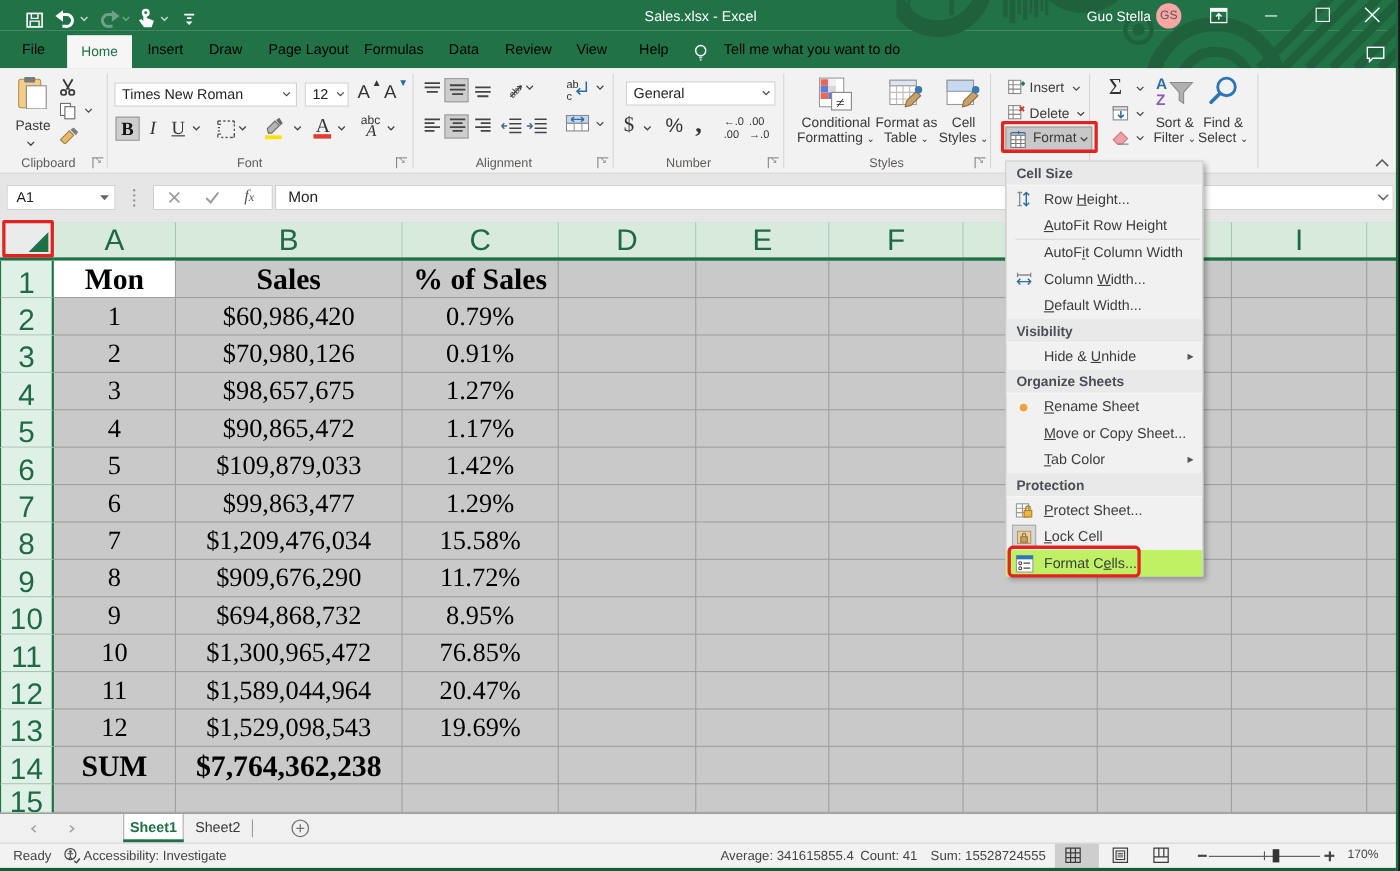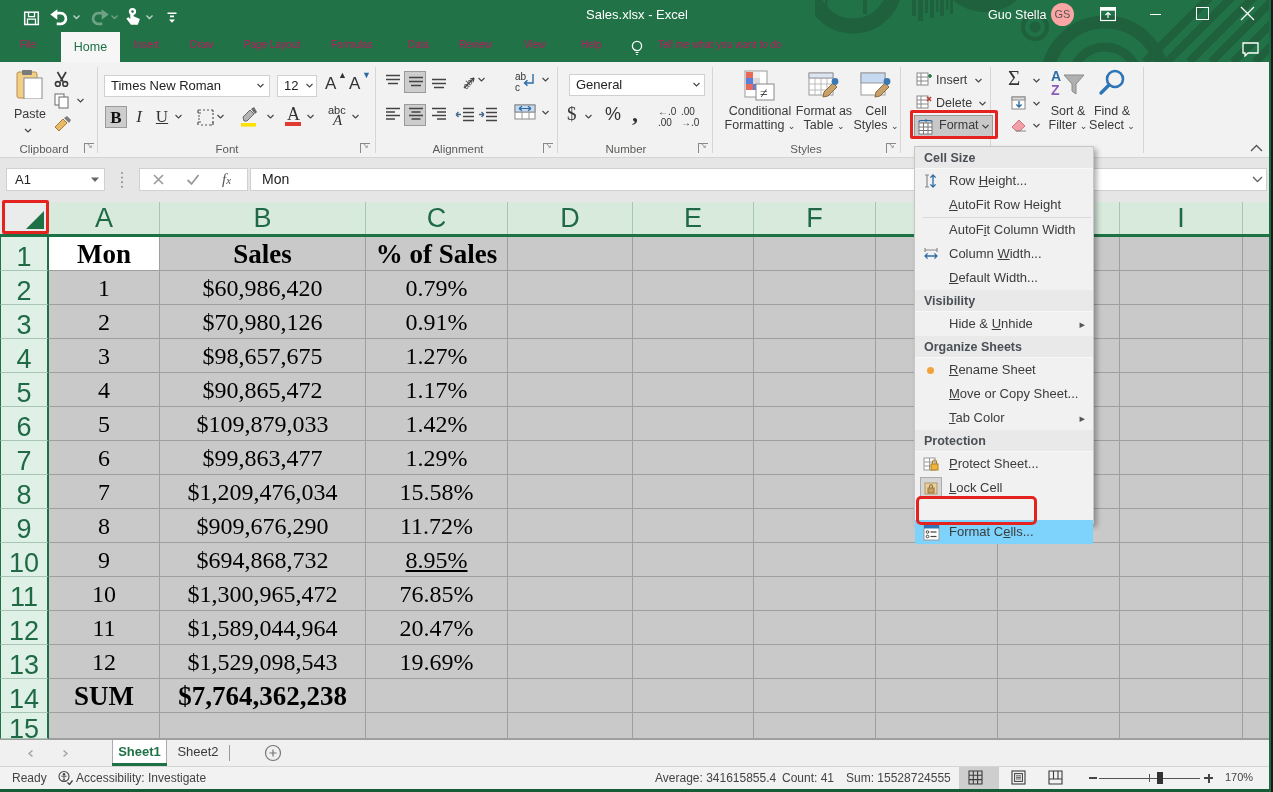--- a/index.html
+++ b/index.html
@@ -2,21 +2,21 @@
 <html><head>
 <meta charset="utf-8">
 <style>
   * { margin:0; padding:0; box-sizing:border-box; }
   html,body { width:1273px; height:792px; overflow:hidden; }
   body { position:relative; font-family:"Liberation Sans", sans-serif; background:#f3f3f3; }
   .abs { position:absolute; }
   
   #titlebar { left:0; top:0; width:1273px; height:28px; background:#227248; }
   #tabrow { left:0; top:28px; width:1273px; height:34px; background:#227248; }
-  .tablabel { position:absolute; top:28px; height:34px; line-height:34px; color:#be185d; font-size:10px; }
+  .tablabel { position:absolute; top:28px; height:34px; line-height:34px; color:#000000; font-size:13px; }
   #hometab { position:absolute; left:61px; top:32px; width:59px; height:30px; background:#f5f6f5; color:#1e7145; text-align:center; line-height:30px; font-size:12.5px; }
   
   #ribbon { left:0; top:62px; width:1273px; height:96px; background:#f3f2f2; border-bottom:1px solid #d5d2cf; }
   .rdiv { position:absolute; top:5px; height:86px; width:1px; background:#d8d5d2; }
   .glabel { position:absolute; top:81px; height:14px; font-size:11.5px; color:#5c5b59; text-align:center; }
   .launch { position:absolute; top:81px; width:10px; height:10px; border-left:1px solid #8a8886; border-top:1px solid #8a8886; }
   .launch:after { content:"\2198"; position:absolute; left:1px; top:-3px; font-size:8px; color:#8a8886; }
   .rbtn-txt { font-size:12.5px; color:#3b3a39; }
   
   #fbar { left:0; top:158px; width:1273px; height:44px; background:#e6e6e6; }
@@ -522,21 +522,21 @@
       <div class="cell" style="left:366px;top:307px;width:142px;height:34px;line-height:34px;">11.72%</div>
       <div class="cell" style="left:508px;top:307px;width:125px;height:34px;line-height:34px;"></div>
       <div class="cell" style="left:633px;top:307px;width:121px;height:34px;line-height:34px;"></div>
       <div class="cell" style="left:754px;top:307px;width:122px;height:34px;line-height:34px;"></div>
       <div class="cell" style="left:876px;top:307px;width:122px;height:34px;line-height:34px;"></div>
       <div class="cell" style="left:998px;top:307px;width:122px;height:34px;line-height:34px;"></div>
       <div class="cell" style="left:1120px;top:307px;width:123px;height:34px;line-height:34px;"></div>
       <div class="cell" style="left:1243px;top:307px;width:28px;height:34px;line-height:34px;"></div>
       <div class="cell" style="left:49px;top:341px;width:111px;height:34px;line-height:34px;">9</div>
       <div class="cell" style="left:160px;top:341px;width:206px;height:34px;line-height:34px;">$694,868,732</div>
-      <div class="cell" style="left:366px;top:341px;width:142px;height:34px;line-height:34px;text-decoration:underline;">8.95%</div>
+      <div class="cell" style="left:366px;top:341px;width:142px;height:34px;line-height:34px;">8.95%</div>
       <div class="cell" style="left:508px;top:341px;width:125px;height:34px;line-height:34px;"></div>
       <div class="cell" style="left:633px;top:341px;width:121px;height:34px;line-height:34px;"></div>
       <div class="cell" style="left:754px;top:341px;width:122px;height:34px;line-height:34px;"></div>
       <div class="cell" style="left:876px;top:341px;width:122px;height:34px;line-height:34px;"></div>
       <div class="cell" style="left:998px;top:341px;width:122px;height:34px;line-height:34px;"></div>
       <div class="cell" style="left:1120px;top:341px;width:123px;height:34px;line-height:34px;"></div>
       <div class="cell" style="left:1243px;top:341px;width:28px;height:34px;line-height:34px;"></div>
       <div class="cell" style="left:49px;top:375px;width:111px;height:34px;line-height:34px;">10</div>
       <div class="cell" style="left:160px;top:375px;width:206px;height:34px;line-height:34px;">$1,300,965,472</div>
       <div class="cell" style="left:366px;top:375px;width:142px;height:34px;line-height:34px;">76.85%</div>
@@ -664,21 +664,21 @@
         <rect x="1" y="2" width="11" height="12" fill="#fff" stroke="#999"></rect>
         <path d="M1 6 h11 M1 10 h11 M6.5 2 v12" stroke="#999"></path>
         <rect x="8" y="8" width="7" height="6" fill="#f0b63c" stroke="#b08020"></rect>
         <path d="M9.5 8 v-2 a2 2 0 0 1 4 0 v2" stroke="#b08020" stroke-width="1.2" fill="none"></path>
       </svg><u>P</u>rotect Sheet...</div>
   <div class="mitem" id="mi-lc"><span style="position:absolute;left:5px;top:1px;width:22px;height:22px;background:#d6d6d6;border:1px solid #ababab;"></span><svg class="micon" width="16" height="16" viewBox="0 0 16 16">
         <rect x="2" y="3" width="12" height="11" fill="#e8cfa0" stroke="#b49664"></rect>
         <rect x="5" y="8" width="6" height="5" fill="#c8a060" stroke="#96743c"></rect>
         <path d="M6.5 8 v-1.6 a1.5 1.5 0 0 1 3 0 v1.6" stroke="#96743c" stroke-width="1.1" fill="none"></path>
       </svg><u>L</u>ock Cell</div>
-  <div class="mitem" id="mi-fc" style="background:#7dd3fc;margin-top:20px;"><svg class="micon" width="17" height="17" viewBox="0 0 17 17">
+  <div class="mitem" id="mi-fc" style="background:#bef264;"><svg class="micon" width="17" height="17" viewBox="0 0 17 17">
         <rect x="1" y="1" width="15" height="15" fill="#fff" stroke="#9a9a9a" stroke-width="1"></rect>
         <rect x="1" y="1" width="15" height="3.5" fill="#2e75b6"></rect>
         <circle cx="4.5" cy="8" r="1.3" fill="none" stroke="#444"></circle>
         <path d="M7.5 8 h6" stroke="#444" stroke-width="1.2"></path>
         <circle cx="4.5" cy="12.5" r="1.3" fill="none" stroke="#444"></circle>
         <path d="M7.5 12.5 h6" stroke="#444" stroke-width="1.2"></path>
       </svg>Format C<u>e</u>lls...</div>
 </div>
 
 <div class="redbox" style="left:910px;top:110px;width:88px;height:29px;border-radius:2px;"></div>

